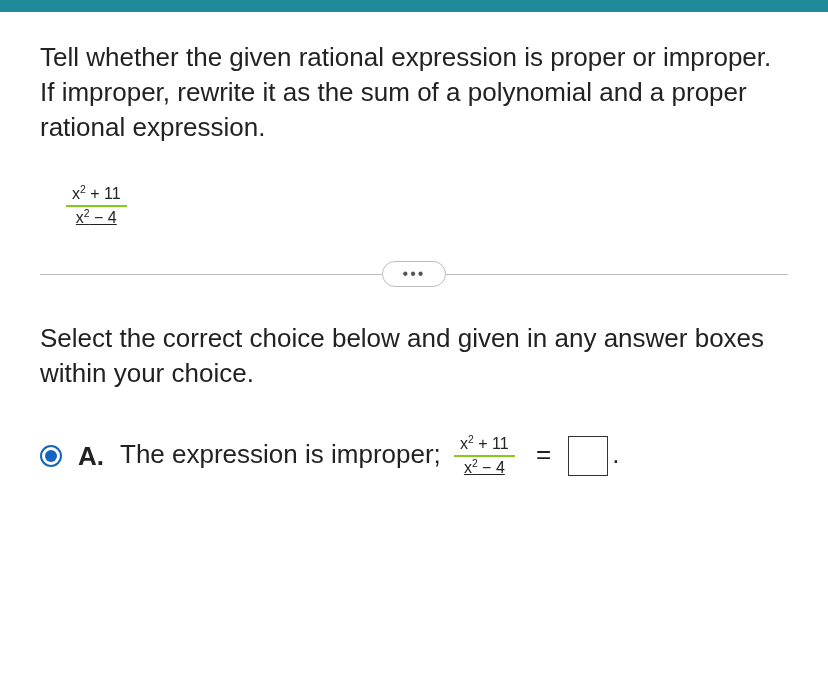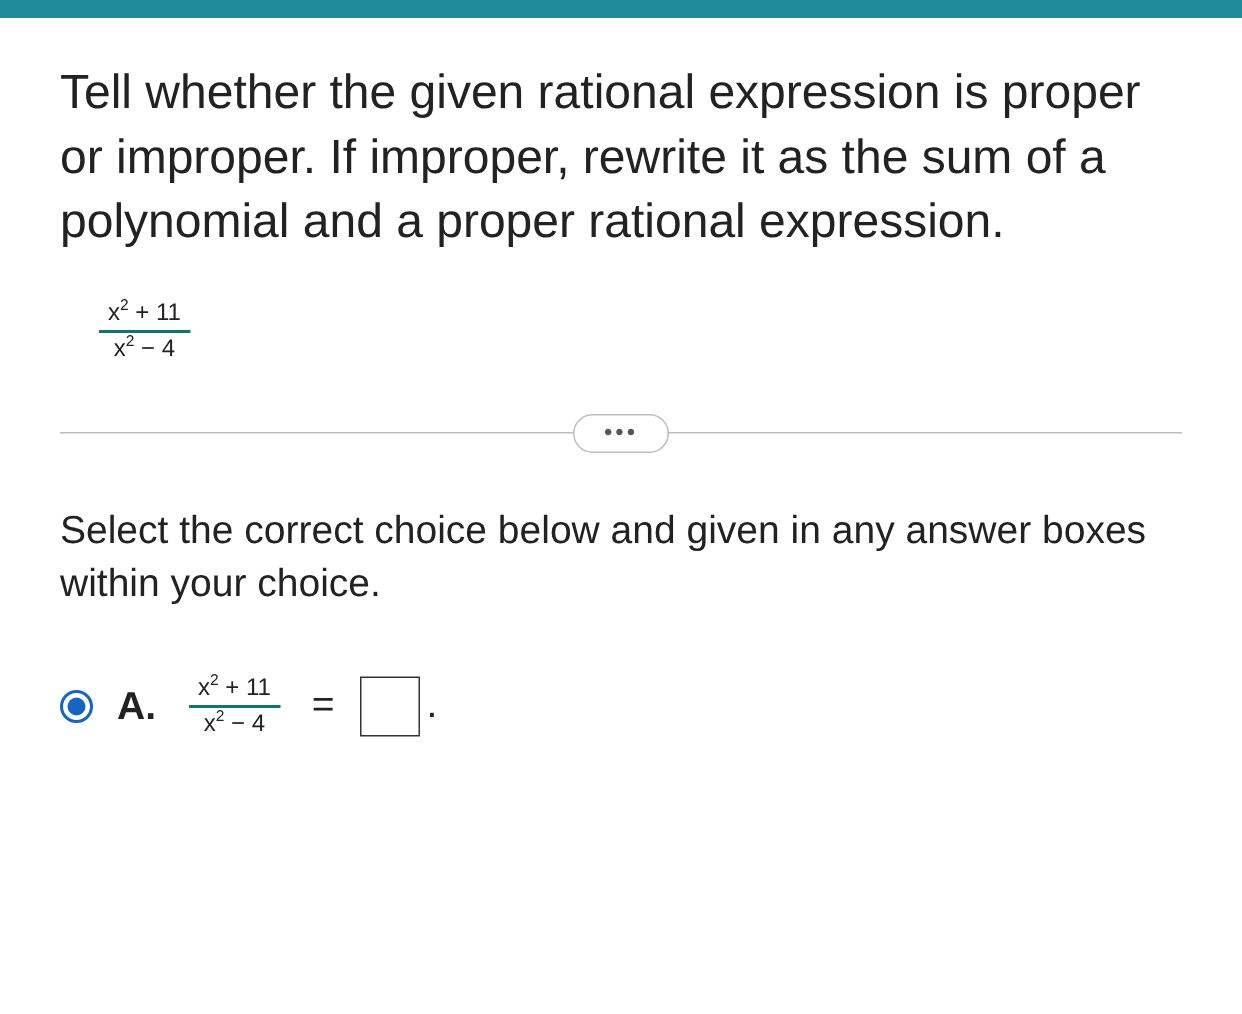--- a/index.html
+++ b/index.html
@@ -13,32 +13,32 @@
   .topbar {
     width: 100%;
     height: 12px;
     background: #1e8a9a;
   }
   .content {
     padding: 28px 40px 20px 40px;
     color: #222;
   }
   .question {
-    font-size: 32px;
+    font-size: 26px;
     line-height: 1.35;
-    margin-bottom: 30px;
+    margin-bottom: 40px;
   }
   .frac {
     display: inline-block;
     text-align: center;
     vertical-align: middle;
     font-size: 16px;
   }
   .frac .num { display: block; padding: 0 6px 2px 6px; }
-  .frac .den { display: block; padding: 2px 6px 0 6px; border-top: 2px solid #0f766e; }
+  .frac .den { display: block; padding: 2px 6px 0 6px; border-top: 2px solid #84cc16; text-decoration: underline; }
   .expr-block { margin: 10px 0 34px 26px; }
   sup { font-size: 0.65em; vertical-align: super; line-height: 0; }
   .divider-wrap {
     display: flex;
     align-items: center;
     width: 100%;
     margin: 10px 0 34px 0;
   }
   .divider-line {
     flex: 1;
@@ -132,20 +132,21 @@
   </div>
 
   <div class="instruction">Select the correct choice below and given in any answer boxes within your choice.</div>
 
   <div class="choice-row">
     <span class="radio">
       <span class="dot"></span>
     </span>
     <span class="choice-label">A.</span>
     <span class="choice-text">
+      <span>The expression is improper; </span>
       <span class="frac inline-frac">
         <span class="num">
           <span>x</span><sup>2</sup><span> + 11</span>
         </span>
         <span class="den">
           <span>x</span><sup>2</sup><span> − 4</span>
         </span>
       </span>
       <span class="eq">=</span>
       <span class="answer-box"></span><span class="period">.</span>

